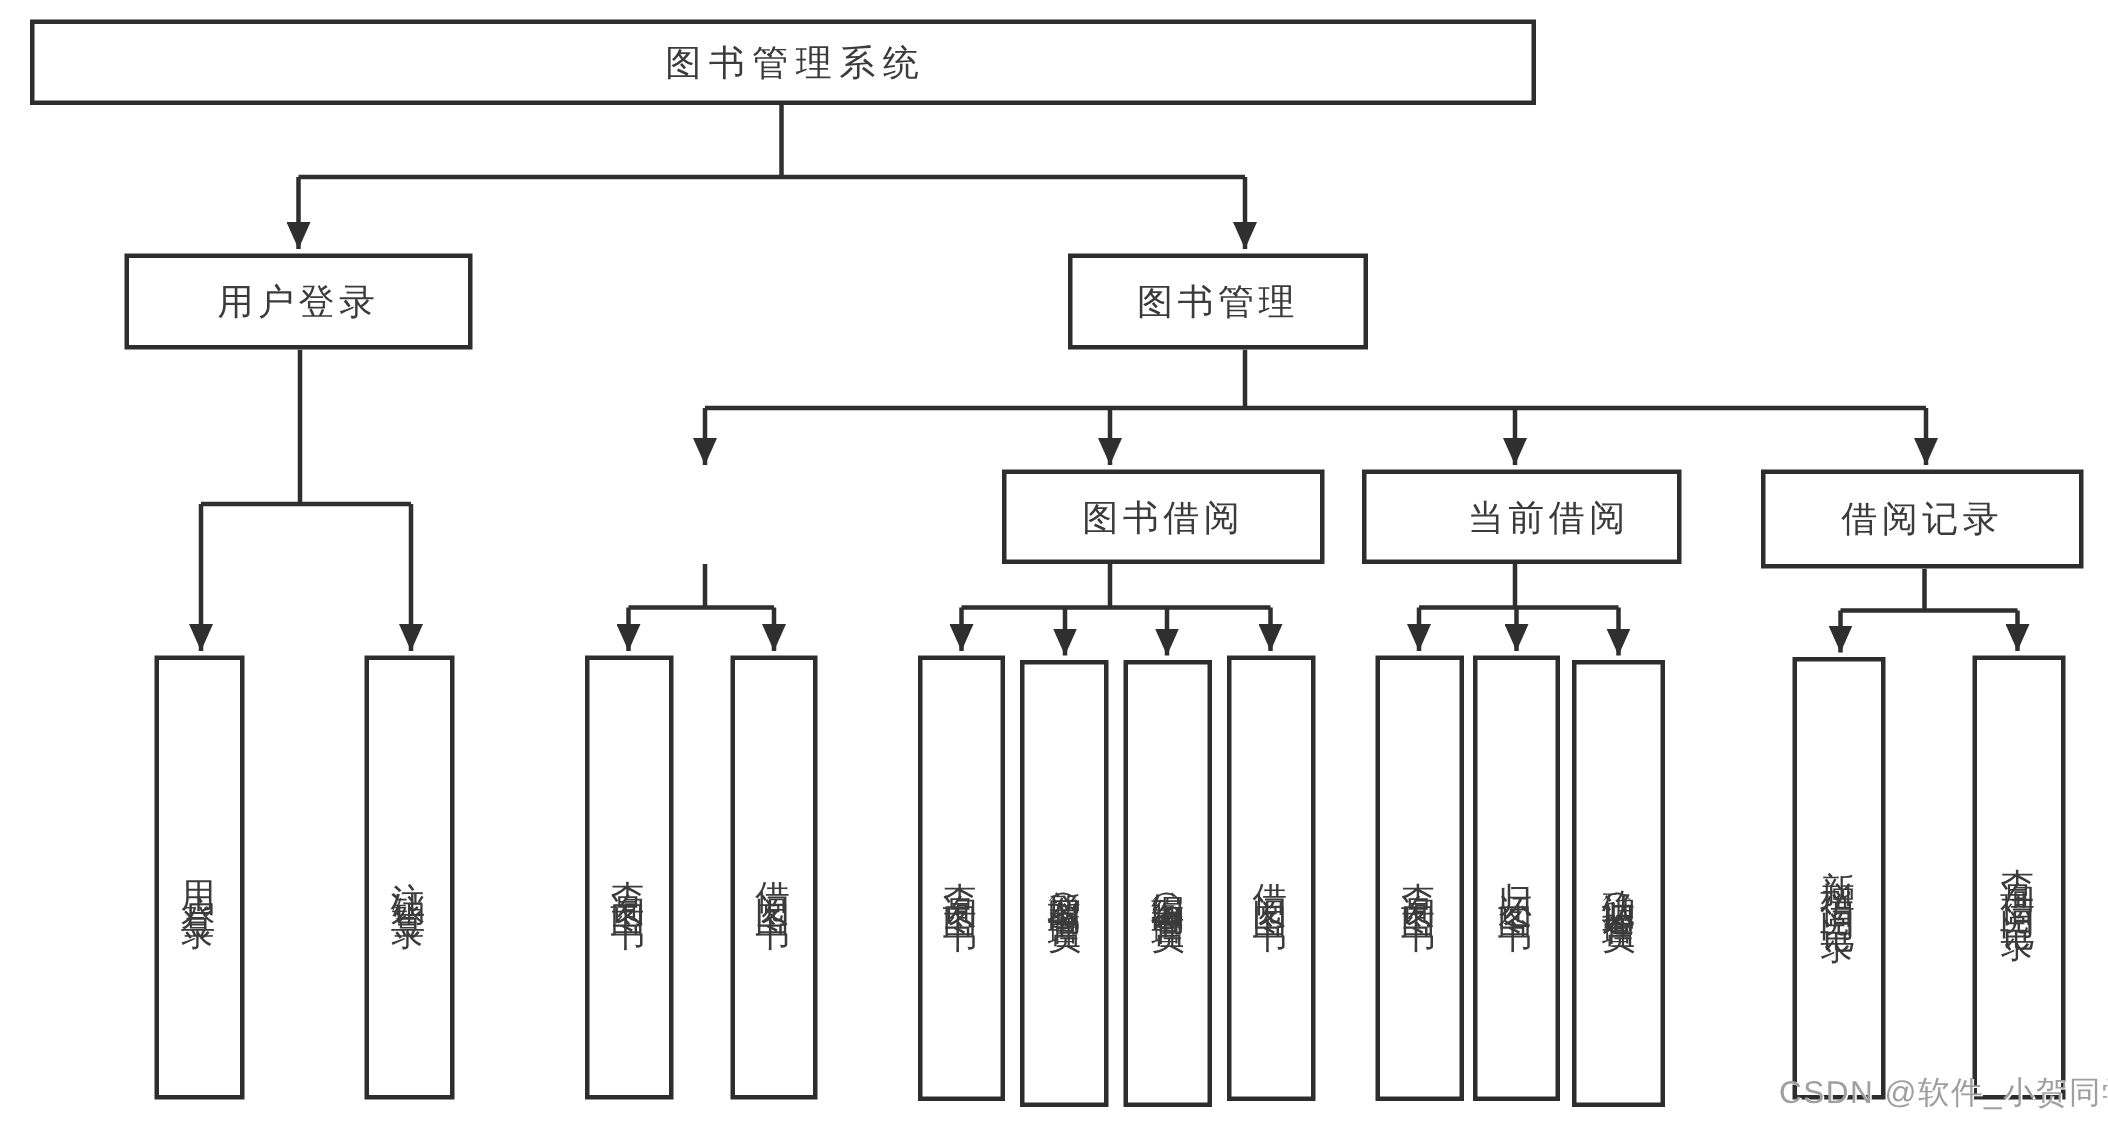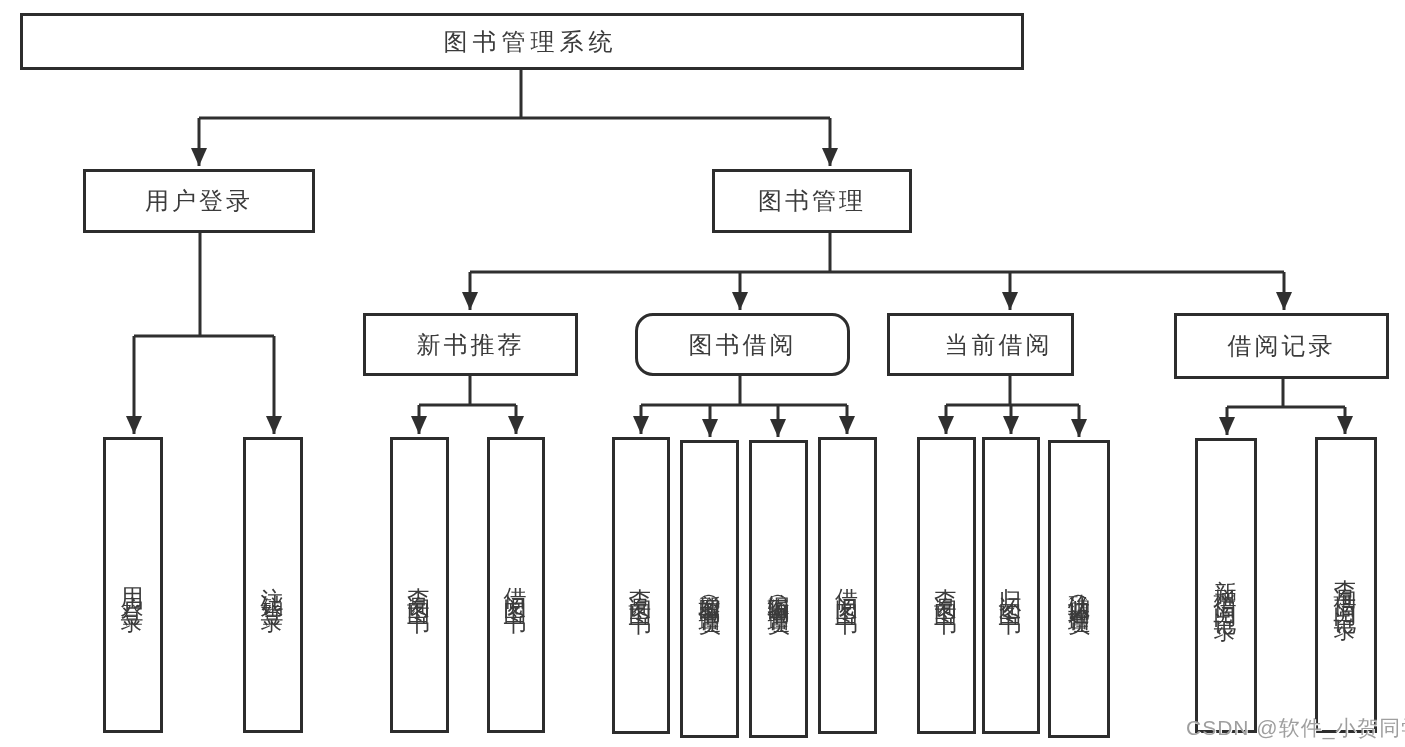--- a/index.html
+++ b/index.html
@@ -101,23 +101,22 @@
     <path d="M1283 379 V407 M1227 407 H1345" fill="none" stroke="#2f2f2f" stroke-width="3"></path>
     <line x1="1227" y1="407" x2="1227" y2="435" stroke="#2f2f2f" stroke-width="3" marker-end="url(#ah)"></line>
     <line x1="1345" y1="407" x2="1345" y2="434" stroke="#2f2f2f" stroke-width="3" marker-end="url(#ah)"></line>
   </svg>
 
   <div class="box root" style="left:20px; top:13px; width:1004px; height:57px;">图书管理系统</div>
 
   <div class="box" style="left:83px; top:169px; width:232px; height:64px;">用户登录</div>
   <div class="box" style="left:712px; top:169px; width:200px; height:64px;">图书管理</div>
 
-  <div class="box" style="left:363px; top:313px; width:215px; height:63px;">新书推荐</div>
-  <div class="box" style="left:635px; top:313px; width:215px; height:63px;border-radius:18px;">图书借阅</div>
-  <div class="box" style="left:887px; top:313px; width:187px; height:63px;padding-left:36px;">当前借阅</div>
+  <div class="box" style="left:668px; top:313px; width:215px; height:63px;">图书借阅</div>
+  <div class="box" style="left:908px; top:313px; width:213px; height:63px;padding-left:36px;">当前借阅</div>
   <div class="box" style="left:1174px; top:313px; width:215px; height:66px;">借阅记录</div>
 
   <div class="vbox" style="left:103px; top:437px; width:60px; height:296px;">用户登录</div>
   <div class="vbox" style="left:243px; top:437px; width:60px; height:296px;">注销登录</div>
 
   <div class="vbox" style="left:390px; top:437px; width:59px; height:296px;">查询图书</div>
   <div class="vbox" style="left:487px; top:437px; width:58px; height:296px;">借阅图书</div>
 
   <div class="vbox" style="left:612px; top:437px; width:58px; height:297px;">查询图书</div>
   <div class="vbox long" style="left:680px; top:440px; width:59px; height:298px;">新增图书（管理员）</div>

